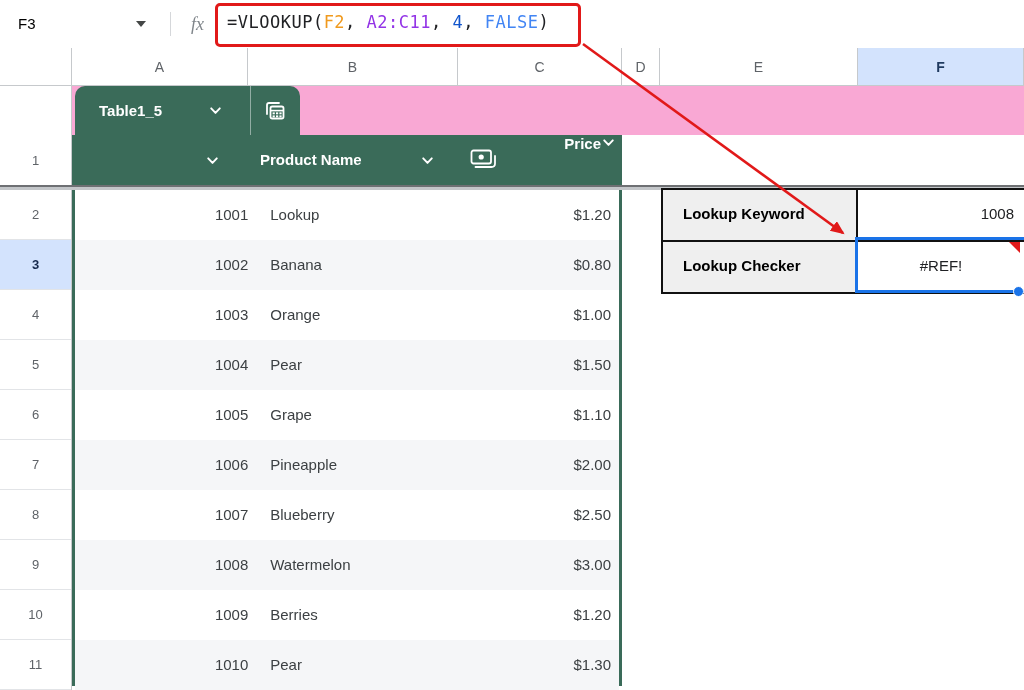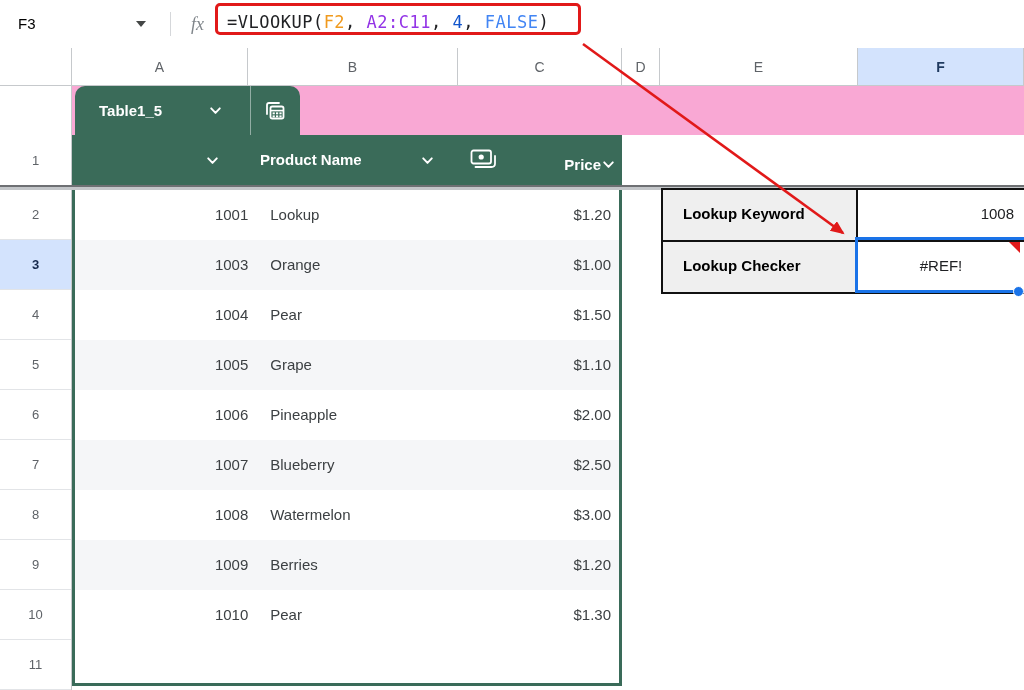--- a/index.html
+++ b/index.html
@@ -7,41 +7,41 @@
     position:relative;width:1024px;height:690px;overflow:hidden;
     font-family:"Liberation Sans",sans-serif;background:#fff;
     -webkit-font-smoothing:antialiased;
   }
   
   .formula-row{position:absolute;left:0;top:0;width:1024px;height:48px;background:#fff;border-bottom:1px solid #dadce0;}
   .name-box{position:absolute;left:18px;top:0;height:48px;line-height:48px;font-size:15px;color:#000000;}
   .name-drop{position:absolute;left:136px;top:21px;width:0;height:0;border-left:5px solid transparent;border-right:5px solid transparent;border-top:6px solid #444746;}
   .fbar-divider{position:absolute;left:170px;top:12px;width:1px;height:24px;background:#d5d7da;}
   .fx-icon{position:absolute;left:191px;top:0;height:48px;line-height:48px;font-family:"Liberation Serif",serif;font-style:italic;font-size:18px;color:#80868b;}
-  .formula-box{position:absolute;left:215px;top:3px;width:366px;height:32px;border:3px solid #e11919;border-radius:5px;box-sizing:border-box;background:#fff;}
+  .formula-box{position:absolute;left:215px;top:3px;width:366px;height:44px;border:3px solid #e11919;border-radius:5px;box-sizing:border-box;background:#fff;}
   .formula-text{position:absolute;left:9px;top:0;height:32px;line-height:32px;font-family:"DejaVu Sans Mono",monospace;font-size:17px;letter-spacing:0.5px;white-space:nowrap;color:#202124;}
   
   .col-headers{position:absolute;left:0;top:48px;width:1024px;height:38px;display:flex;background:#fff;border-bottom:1px solid #c6c9cc;box-sizing:border-box;}
   .corner-cell{width:72px;height:100%;border-right:1px solid #c6c9cc;box-sizing:border-box;background:#fff;}
   .col-cell{height:100%;border-right:1px solid #c6c9cc;box-sizing:border-box;display:flex;align-items:center;justify-content:center;font-size:14px;color:#5f6368;background:#fff;}
   .col-cell.sel{background:#d3e3fd;color:#1f3a5f;font-weight:bold;}
   
   .strip-left{position:absolute;left:0;top:86px;width:71px;height:49px;background:#fff;border-right:1px solid #c6c9cc;}
   .tab-strip{position:absolute;left:72px;top:86px;width:952px;height:49px;background:#f9a8d4;}
   .table-tab{position:absolute;left:3px;top:0;width:225px;height:49px;background:#3a6b59;border-radius:10px 10px 0 0;}
   .table-tab-label{position:absolute;left:24px;top:0;height:49px;line-height:49px;color:#fff;font-weight:bold;font-size:15px;}
   .tab-chevron{position:absolute;left:133px;top:17px;}
   .tab-divider{position:absolute;left:175px;top:0;width:1px;height:49px;background:rgba(255,255,255,0.45);}
   .tab-icon{position:absolute;left:186px;top:11px;}
   
   .row1-num{position:absolute;left:0;top:135px;width:71px;height:50px;background:#fff;border-right:1px solid #c6c9cc;display:flex;align-items:center;justify-content:center;font-size:13px;color:#5f6368;}
   .green-header{position:absolute;left:72px;top:135px;width:550px;height:50px;background:#3a6b59;color:#fff;font-weight:bold;font-size:15px;}
   .gh-item{position:absolute;top:0;height:50px;line-height:50px;white-space:nowrap;}
   .gh-chevron{position:absolute;top:18px;}
-  .price-group{position:absolute;right:6px;top:0;height:58px;display:flex;align-items:center;}
+  .price-group{position:absolute;right:6px;top:0;height:58px;display:flex;}
   
   .frozen-divider{position:absolute;left:0;top:185px;width:1024px;height:5px;background:#c3c6c9;border-top:2px solid #6e7073;box-sizing:border-box;}
   
   .row-headers{position:absolute;left:0;top:190px;width:71px;height:500px;border-right:1px solid #c6c9cc;box-sizing:content-box;}
   .rh-cell{width:71px;height:50px;box-sizing:border-box;border-bottom:1px solid #e2e4e7;display:flex;align-items:center;justify-content:center;font-size:13px;color:#5f6368;background:#fff;}
   .rh-cell.sel{background:#d3e3fd;color:#16294d;font-weight:bold;}
   
   .product-table{position:absolute;left:72px;top:190px;width:550px;height:496px;box-sizing:border-box;border-left:3px solid #3a6b59;border-right:3px solid #3a6b59;border-bottom:3px solid #3a6b59;background:#fff;}
   .t-row{display:flex;height:50px;background:#fff;padding-left:15px;}
   .t-row:nth-child(even){background:#f5f6f8;}
@@ -148,20 +148,25 @@
       <div class="rh-cell">11</div>
     </div>
 
   <div class="product-table" id="table-body">
       <div class="t-row">
         <div class="t-cell cell-id">1001</div>
         <div class="t-cell cell-name">Lookup</div>
         <div class="t-cell cell-price">$1.20</div>
       </div>
       <div class="t-row">
+        <div class="t-cell cell-id">1002</div>
+        <div class="t-cell cell-name">Banana</div>
+        <div class="t-cell cell-price">$0.80</div>
+      </div>
+      <div class="t-row">
         <div class="t-cell cell-id">1003</div>
         <div class="t-cell cell-name">Orange</div>
         <div class="t-cell cell-price">$1.00</div>
       </div>
       <div class="t-row">
         <div class="t-cell cell-id">1004</div>
         <div class="t-cell cell-name">Pear</div>
         <div class="t-cell cell-price">$1.50</div>
       </div>
       <div class="t-row">

